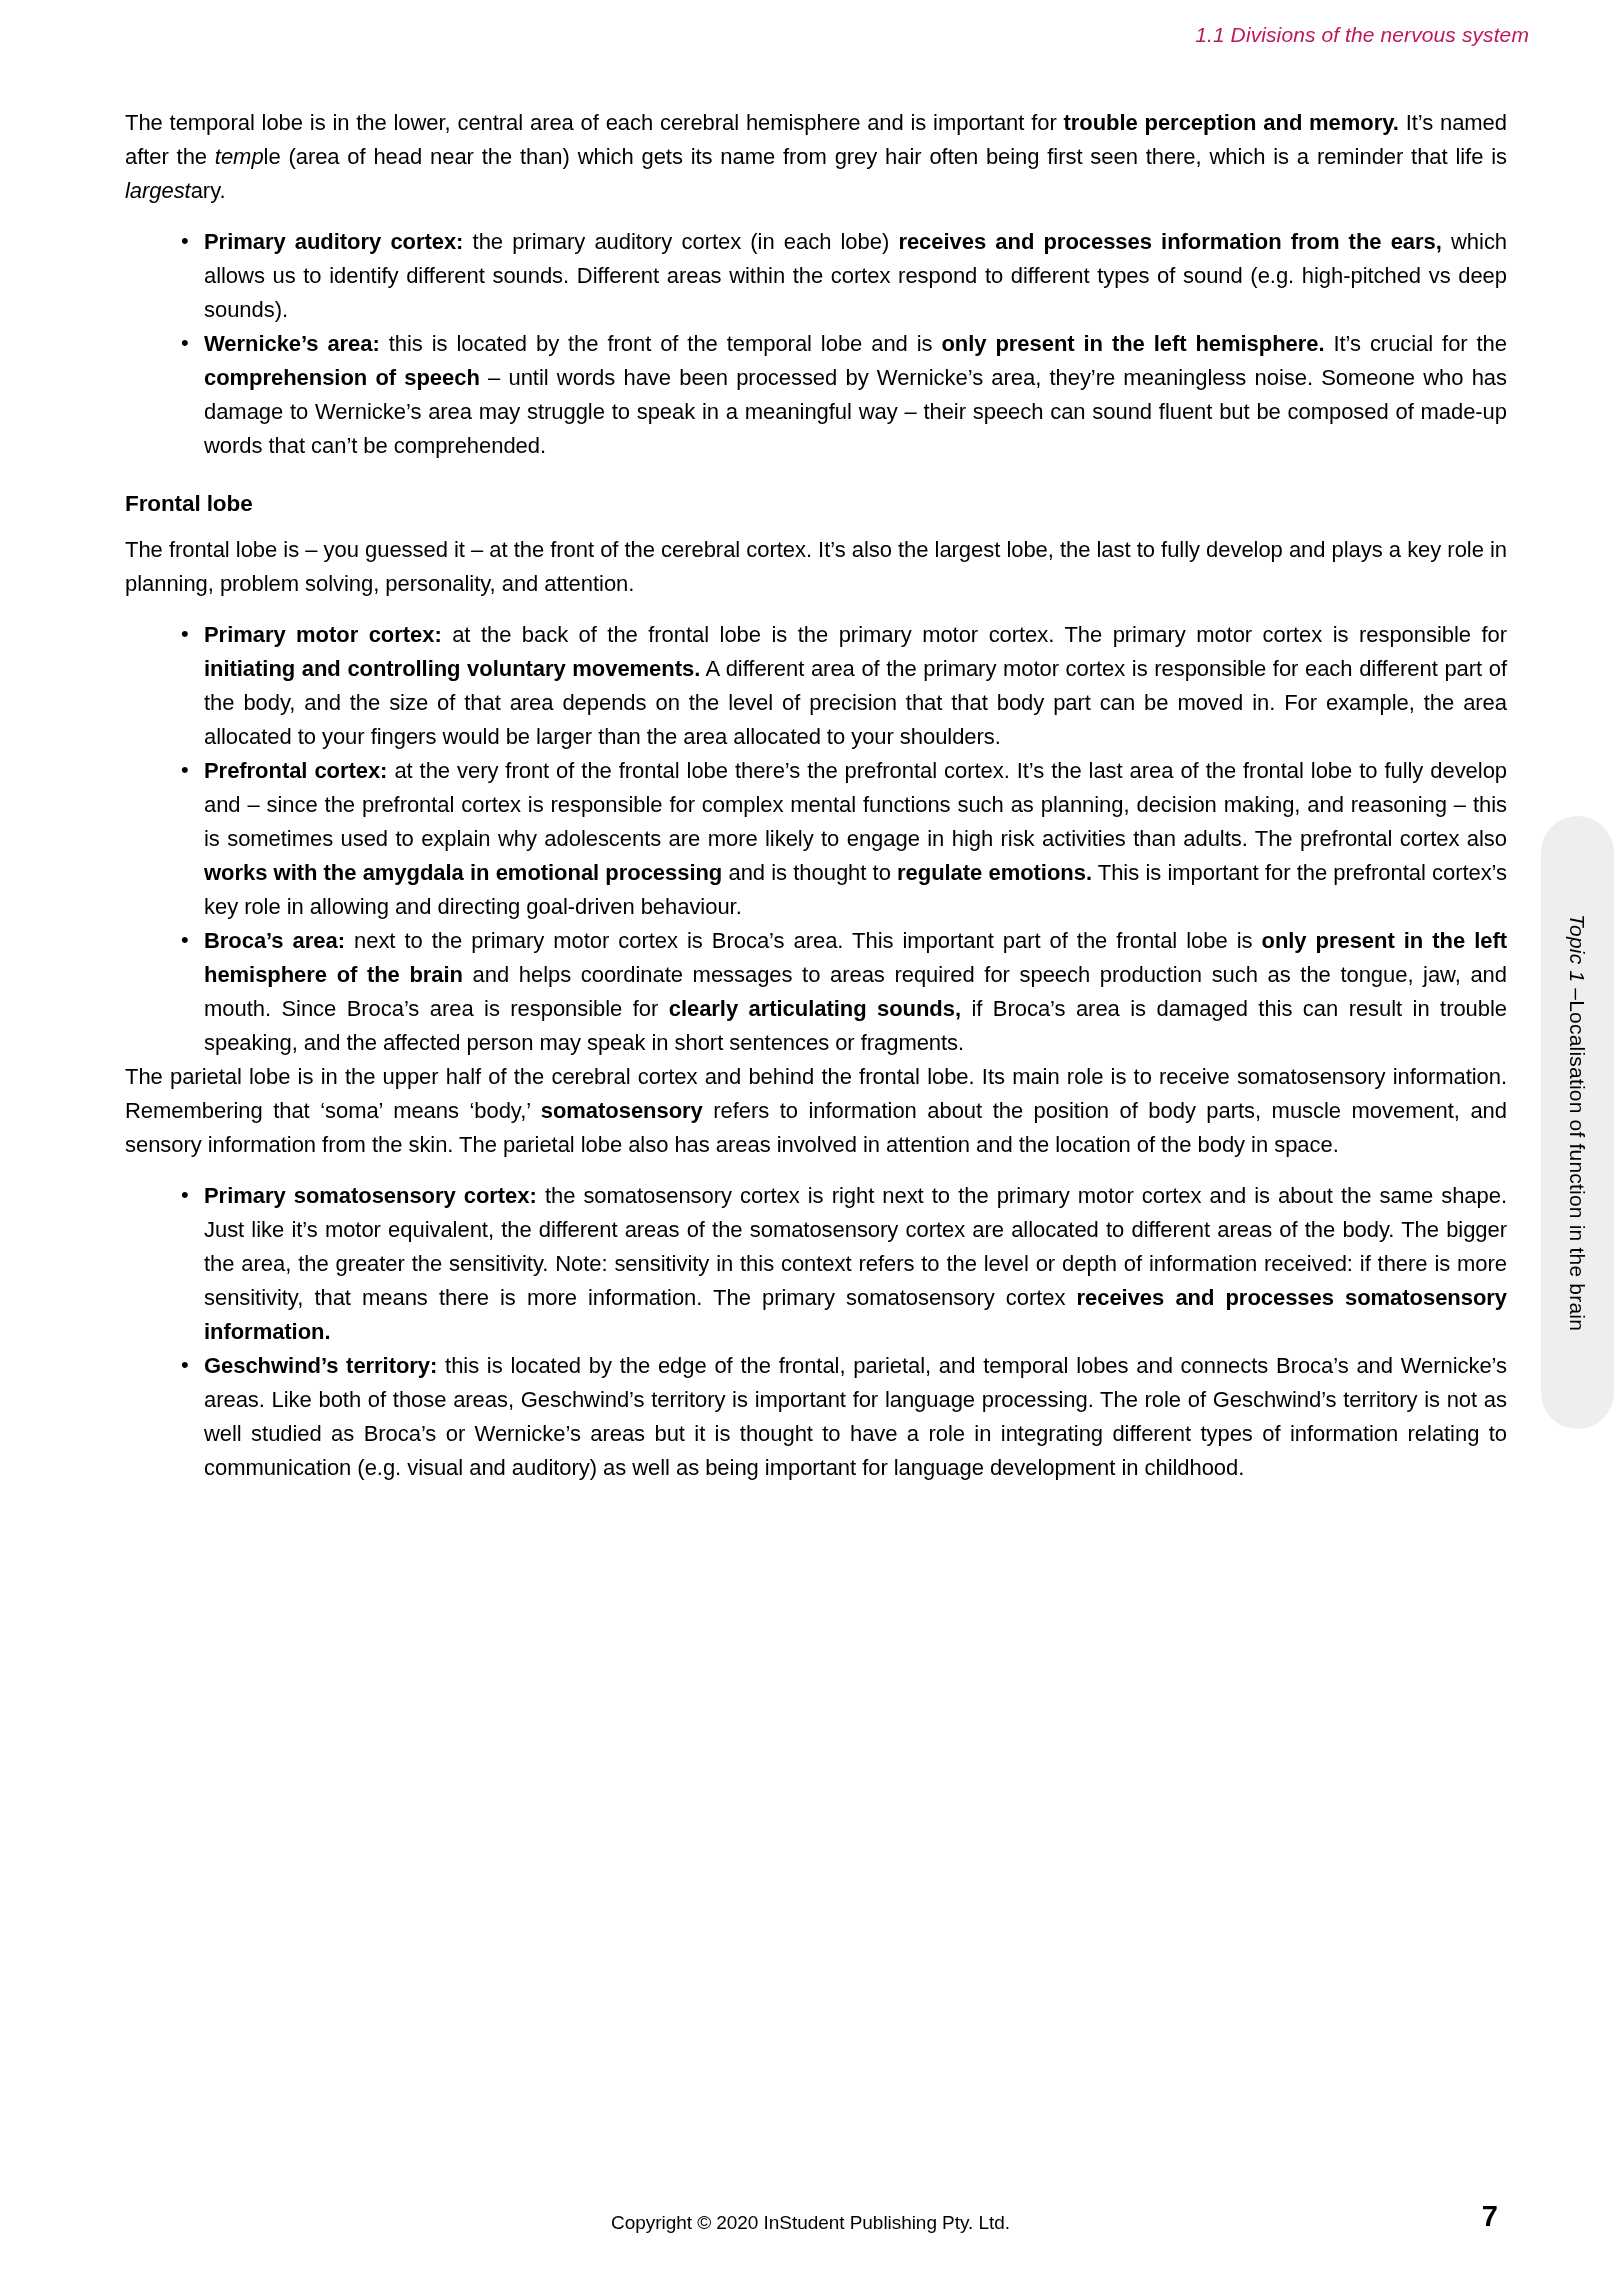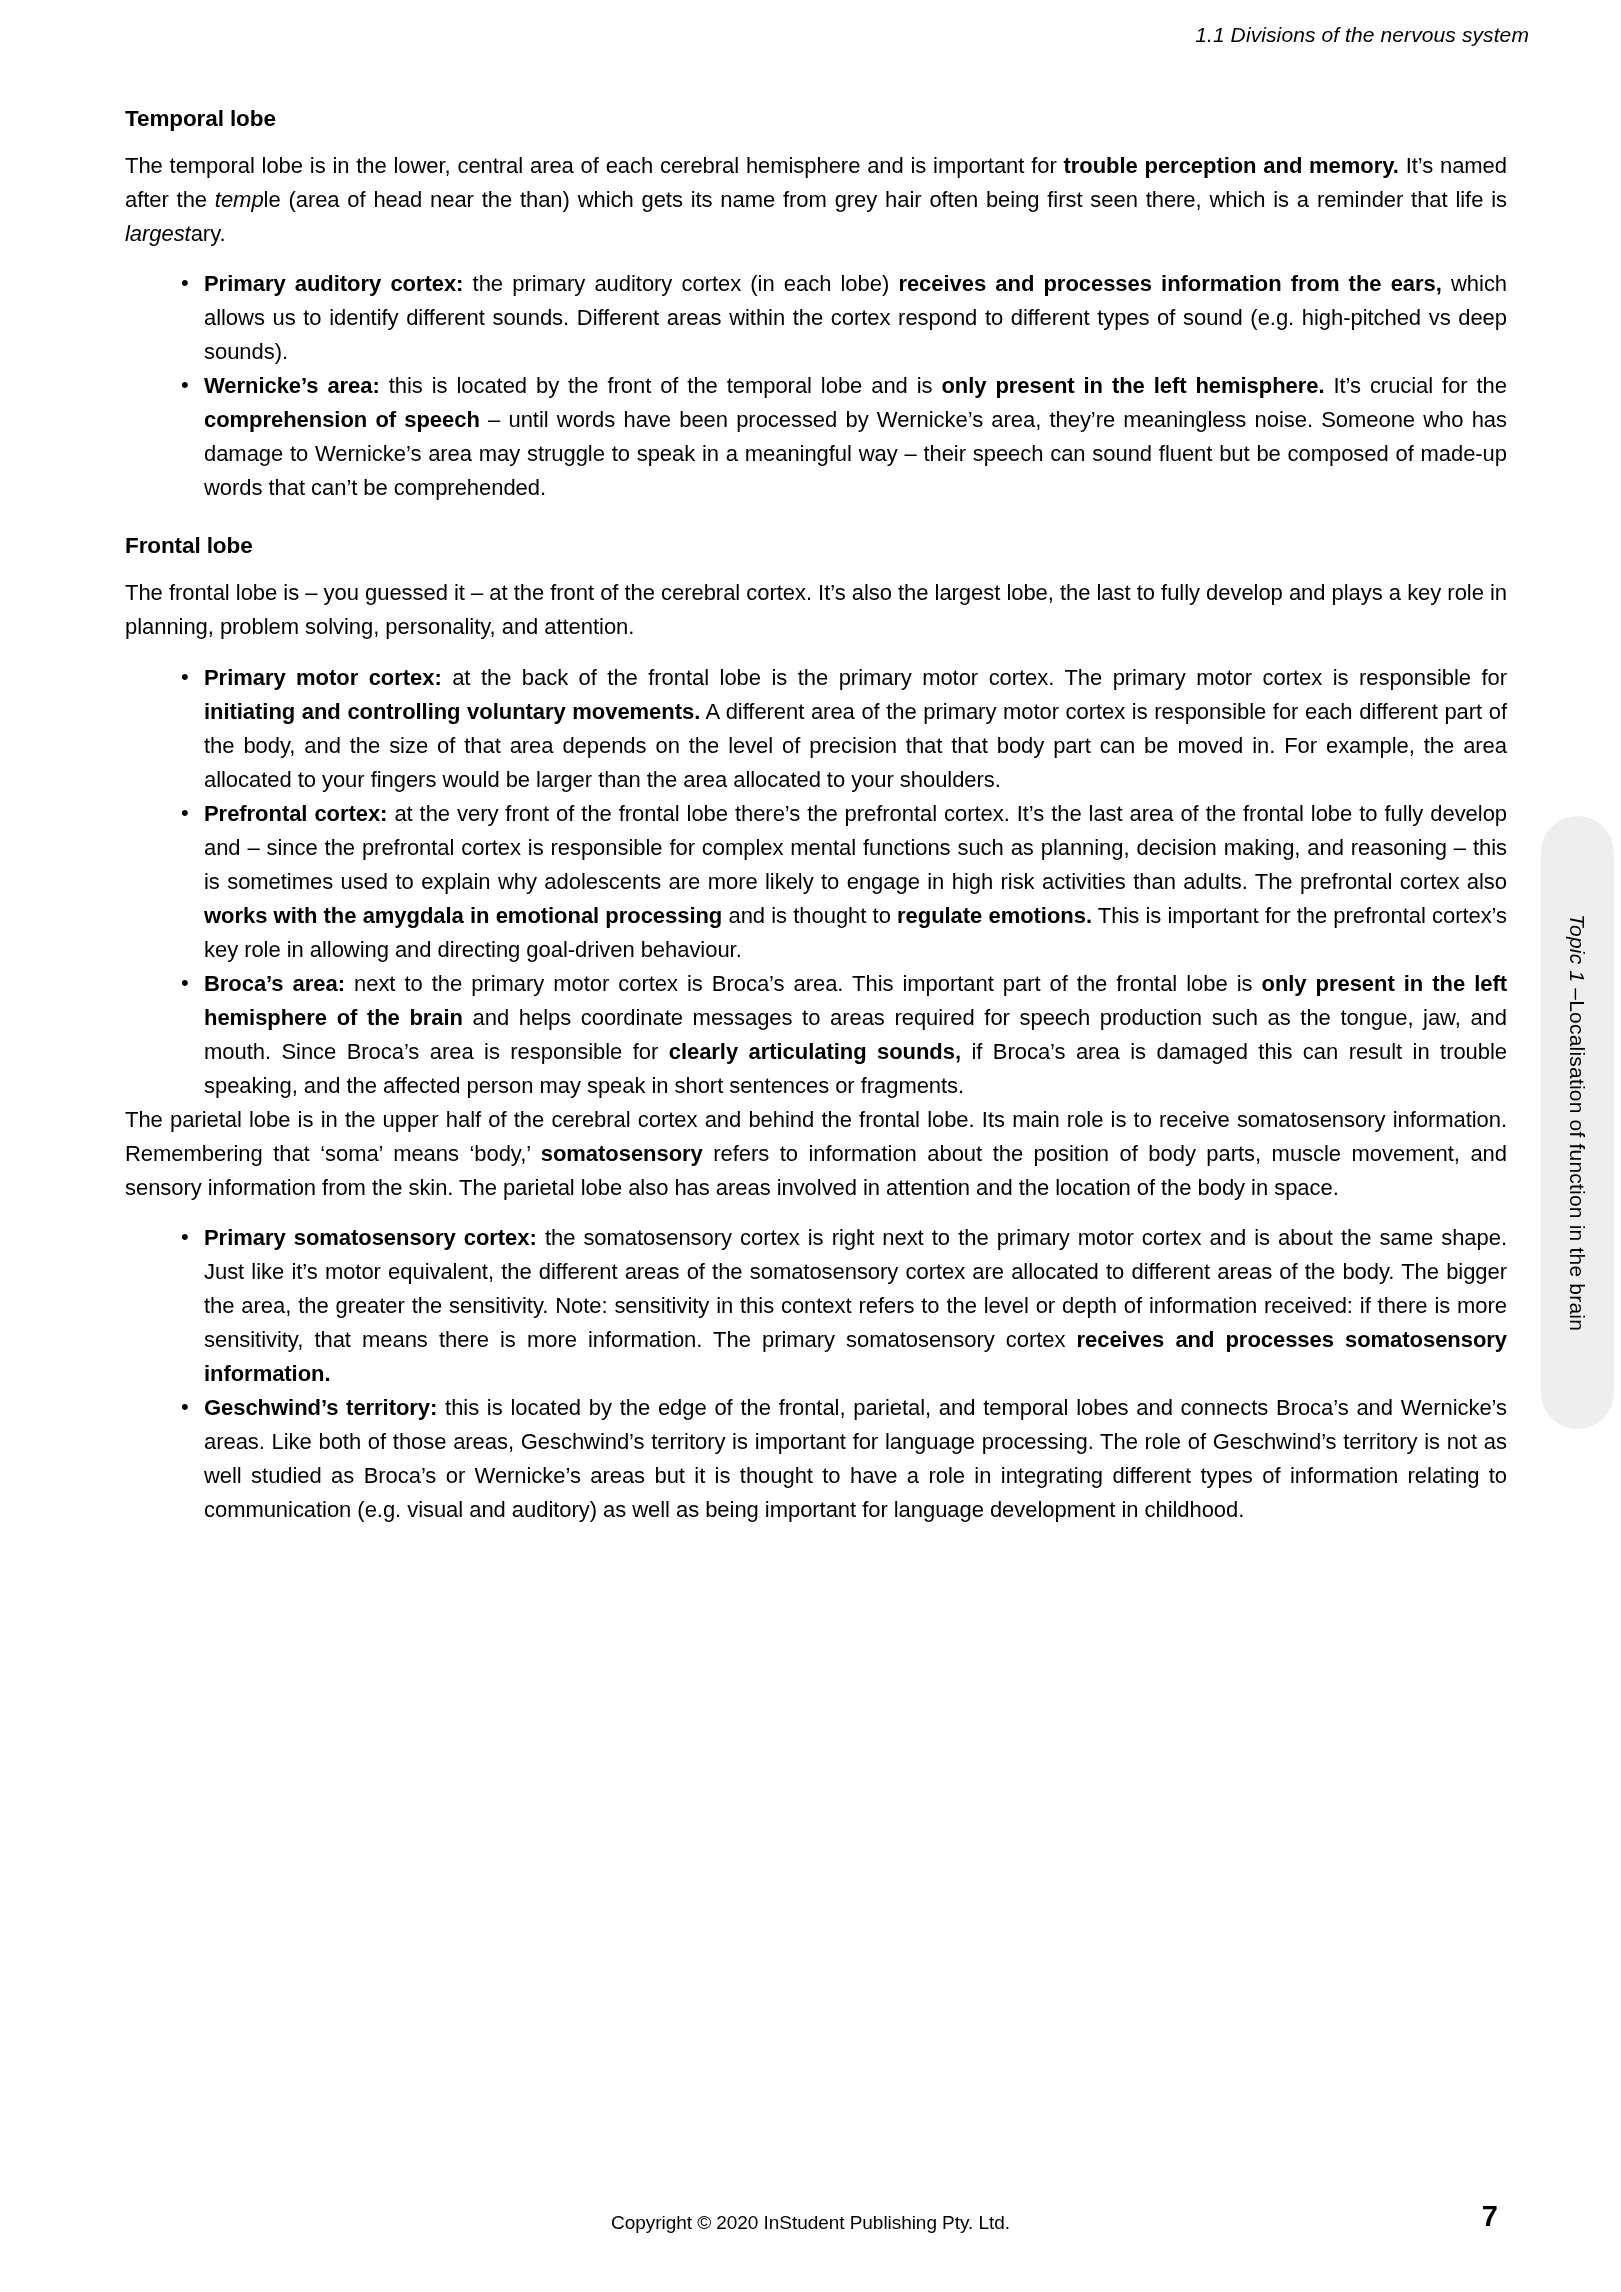--- a/index.html
+++ b/index.html
@@ -24,21 +24,21 @@
   
   .running-header {
     position: absolute;
     top: 22.5px;
     left: 125px;
     right: 92px;
     text-align: right;
     font-style: italic;
     font-size: 21px;
     letter-spacing: 0.1px;
-    color: #000000;
+    color: #be185d;
   }
 
   
   .content {
     position: absolute;
     top: 106px;
     left: 125px;
     width: 1382px;
   }
 
@@ -138,21 +138,20 @@
   }
 </style>
 </head>
 <body>
 
 <div class="page">
 
   <div class="running-header">1.1 Divisions of the nervous system</div>
 
   <div class="content" id="content-root">
-      <h2 class="section-heading">Temporal lobe</h2>
       <p class="body-text"><span>The temporal lobe is in the lower, central area of each cerebral hemisphere and is important for </span><b>trouble perception and memory.</b><span> It’s named after the </span><i>temp</i><span>le (area of head near the than) which gets its name from grey hair often being first seen there, which is a reminder that life is </span><i>largest</i><span>ary.</span></p>
       <ul class="bullets">
         <li><span class="dot">•</span><b>Primary auditory cortex:</b><span> the primary auditory cortex (in each lobe) </span><b>receives and processes information from the ears,</b><span> which allows us to identify different sounds.  Different areas within the cortex respond to different types of sound (e.g. high-pitched vs deep sounds).</span></li>
         <li><span class="dot">•</span><b>Wernicke’s area:</b><span> this is located by the front of the temporal lobe and is </span><b>only present in the left hemisphere.</b><span> It’s crucial for the </span><b>comprehension of speech</b><span> – until words have been processed by Wernicke’s area, they’re meaningless noise.  Someone who has damage to Wernicke’s area may struggle to speak in a meaningful way – their speech can sound fluent but be composed of made-up words that can’t be comprehended.</span></li>
       </ul>
       <h2 class="section-heading spaced">Frontal lobe</h2>
       <p class="body-text"><span>The frontal lobe is – you guessed it – at the front of the cerebral cortex. It’s also the largest lobe, the last to fully develop and plays a key role in planning, problem solving, personality, and attention.</span></p>
       <ul class="bullets">
         <li><span class="dot">•</span><b>Primary motor cortex:</b><span> at the back of the frontal lobe is the primary motor cortex.  The primary motor cortex is responsible for </span><b>initiating and controlling voluntary movements.</b><span> A different area of the primary motor cortex is responsible for each different part of the body, and the size of that area depends on the level of precision that that body part can be moved in. For example, the area allocated to your fingers would be larger than the area allocated to your shoulders.</span></li>
         <li><span class="dot">•</span><b>Prefrontal cortex:</b><span> at the very front of the frontal lobe there’s the prefrontal cortex. It’s the last area of the frontal lobe to fully develop and – since the prefrontal cortex is responsible for complex mental functions such as planning, decision making, and reasoning – this is sometimes used to explain why adolescents are more likely to engage in high risk activities than adults.  The prefrontal cortex also </span><b>works with the amygdala in emotional processing</b><span> and is thought to </span><b>regulate emotions.</b><span> This is important for the prefrontal cortex’s key role in allowing and directing goal-driven behaviour.</span></li>

